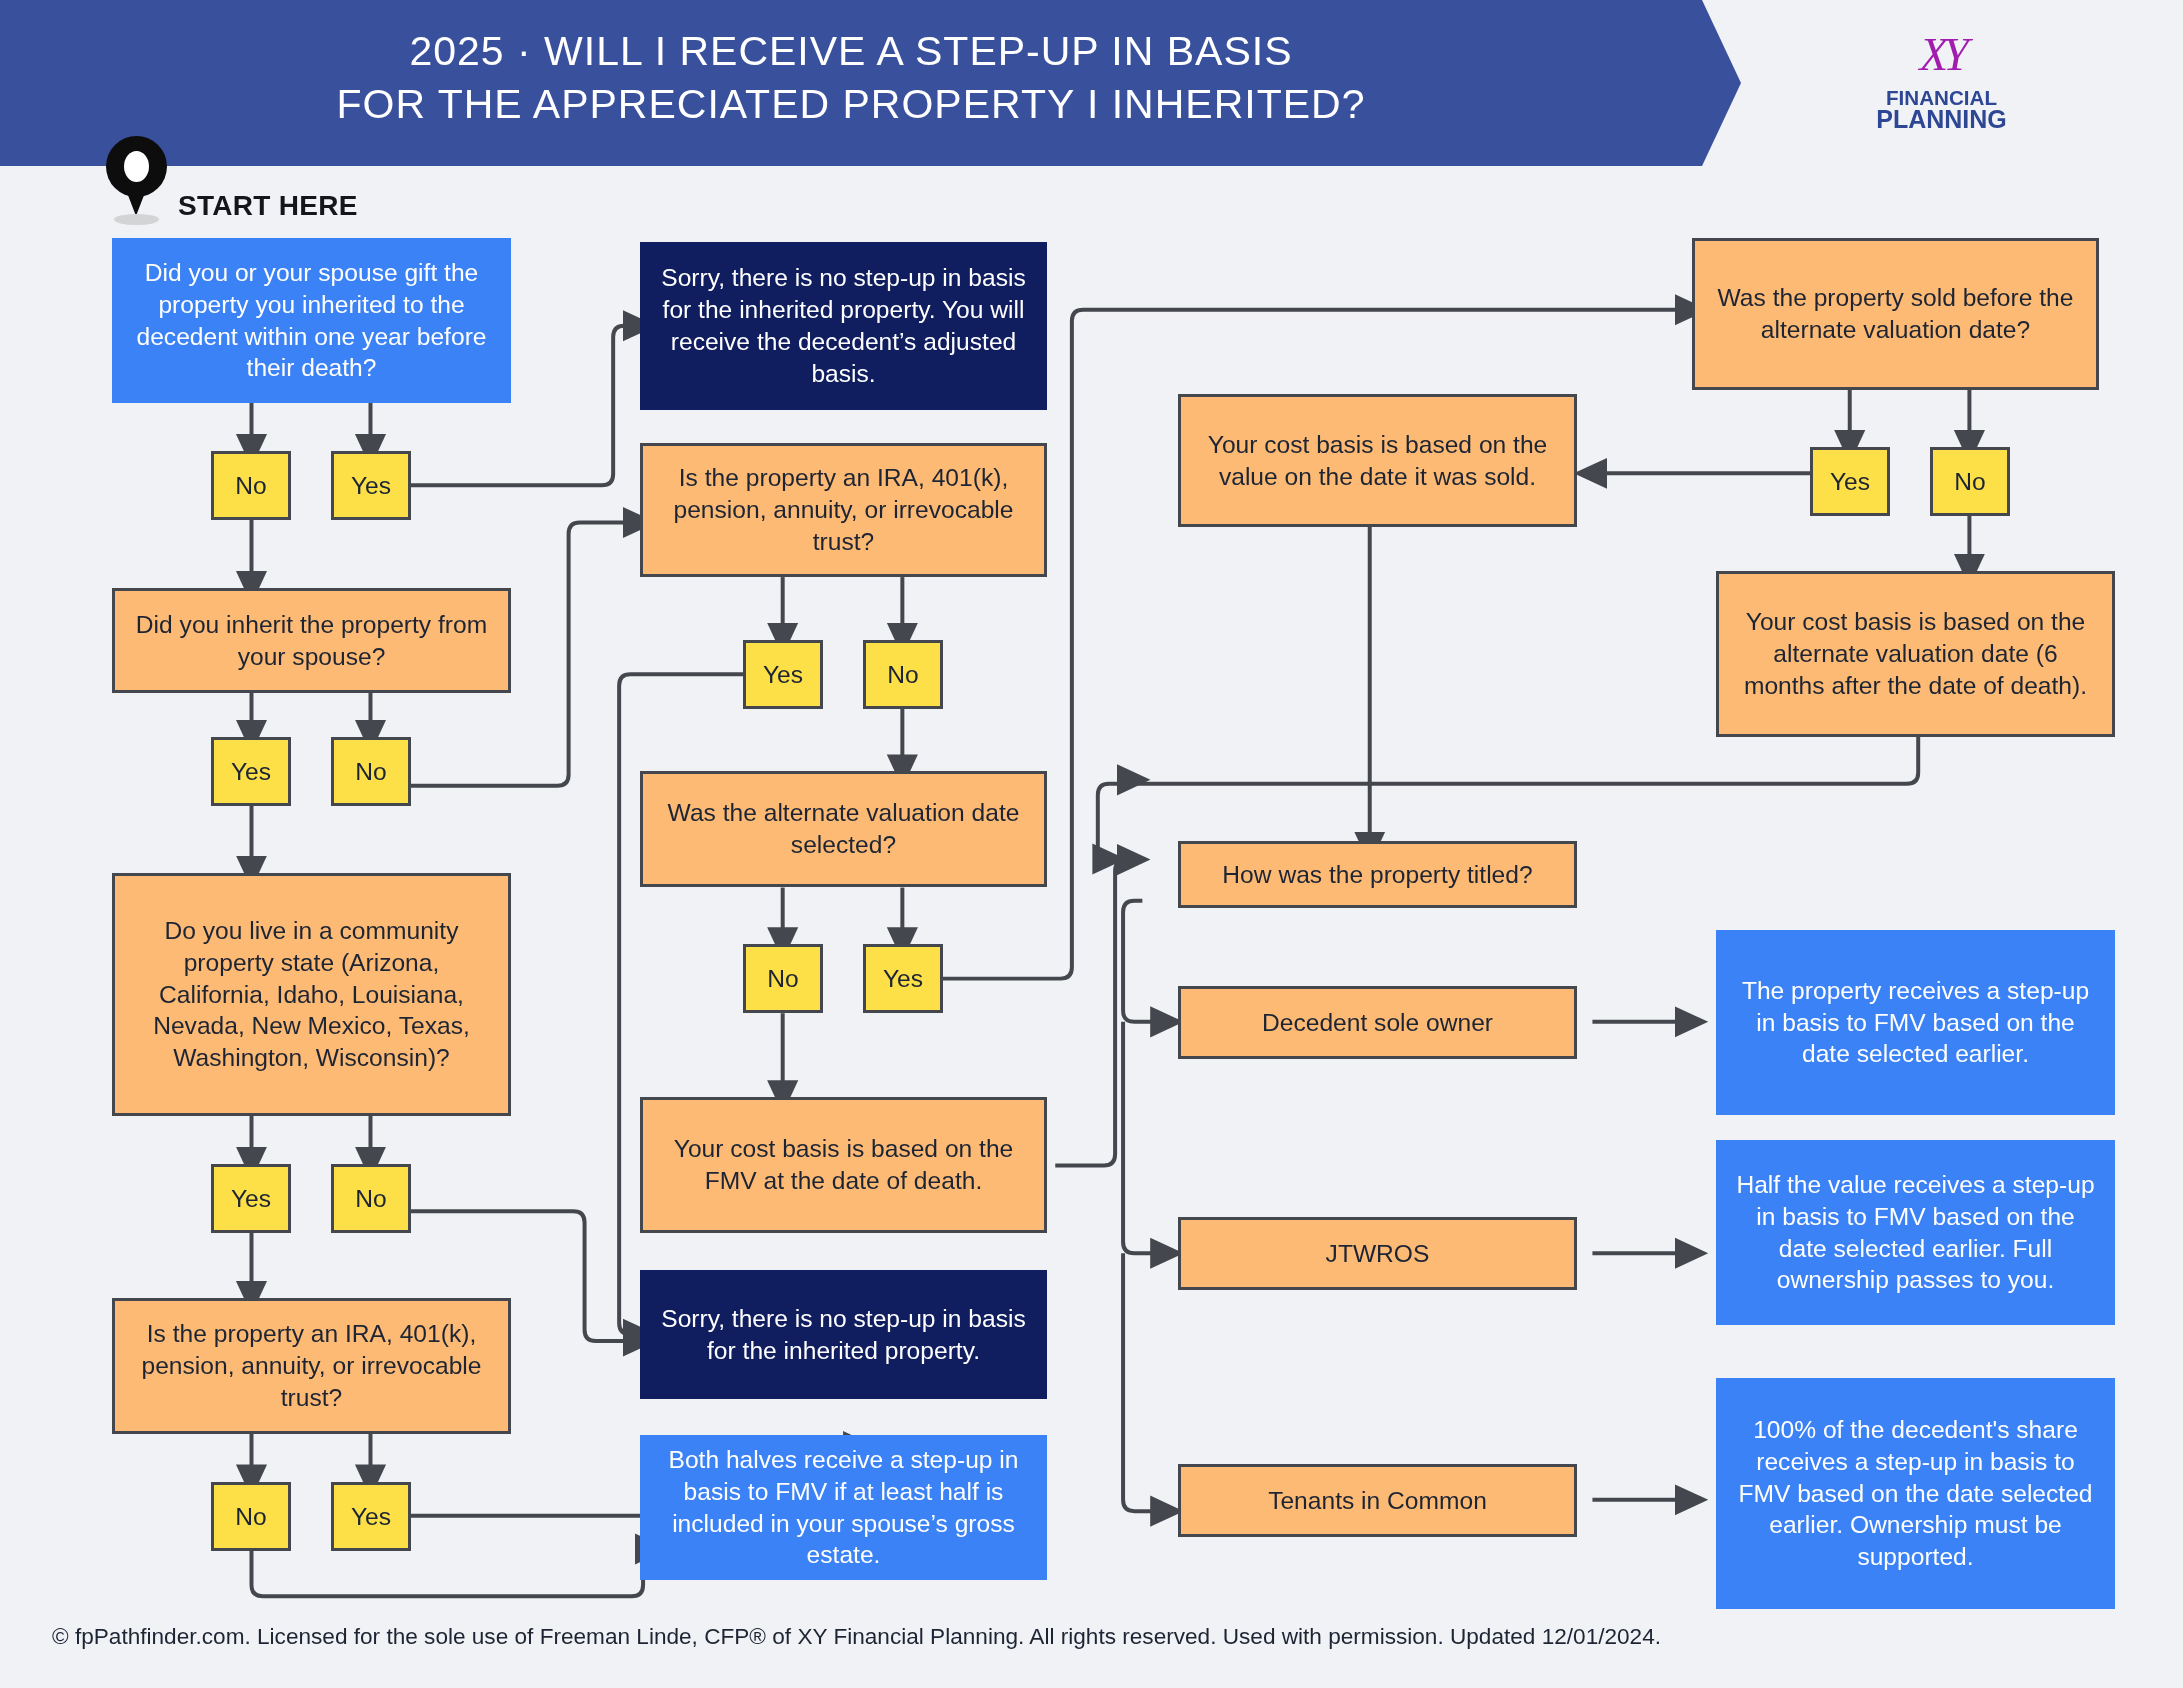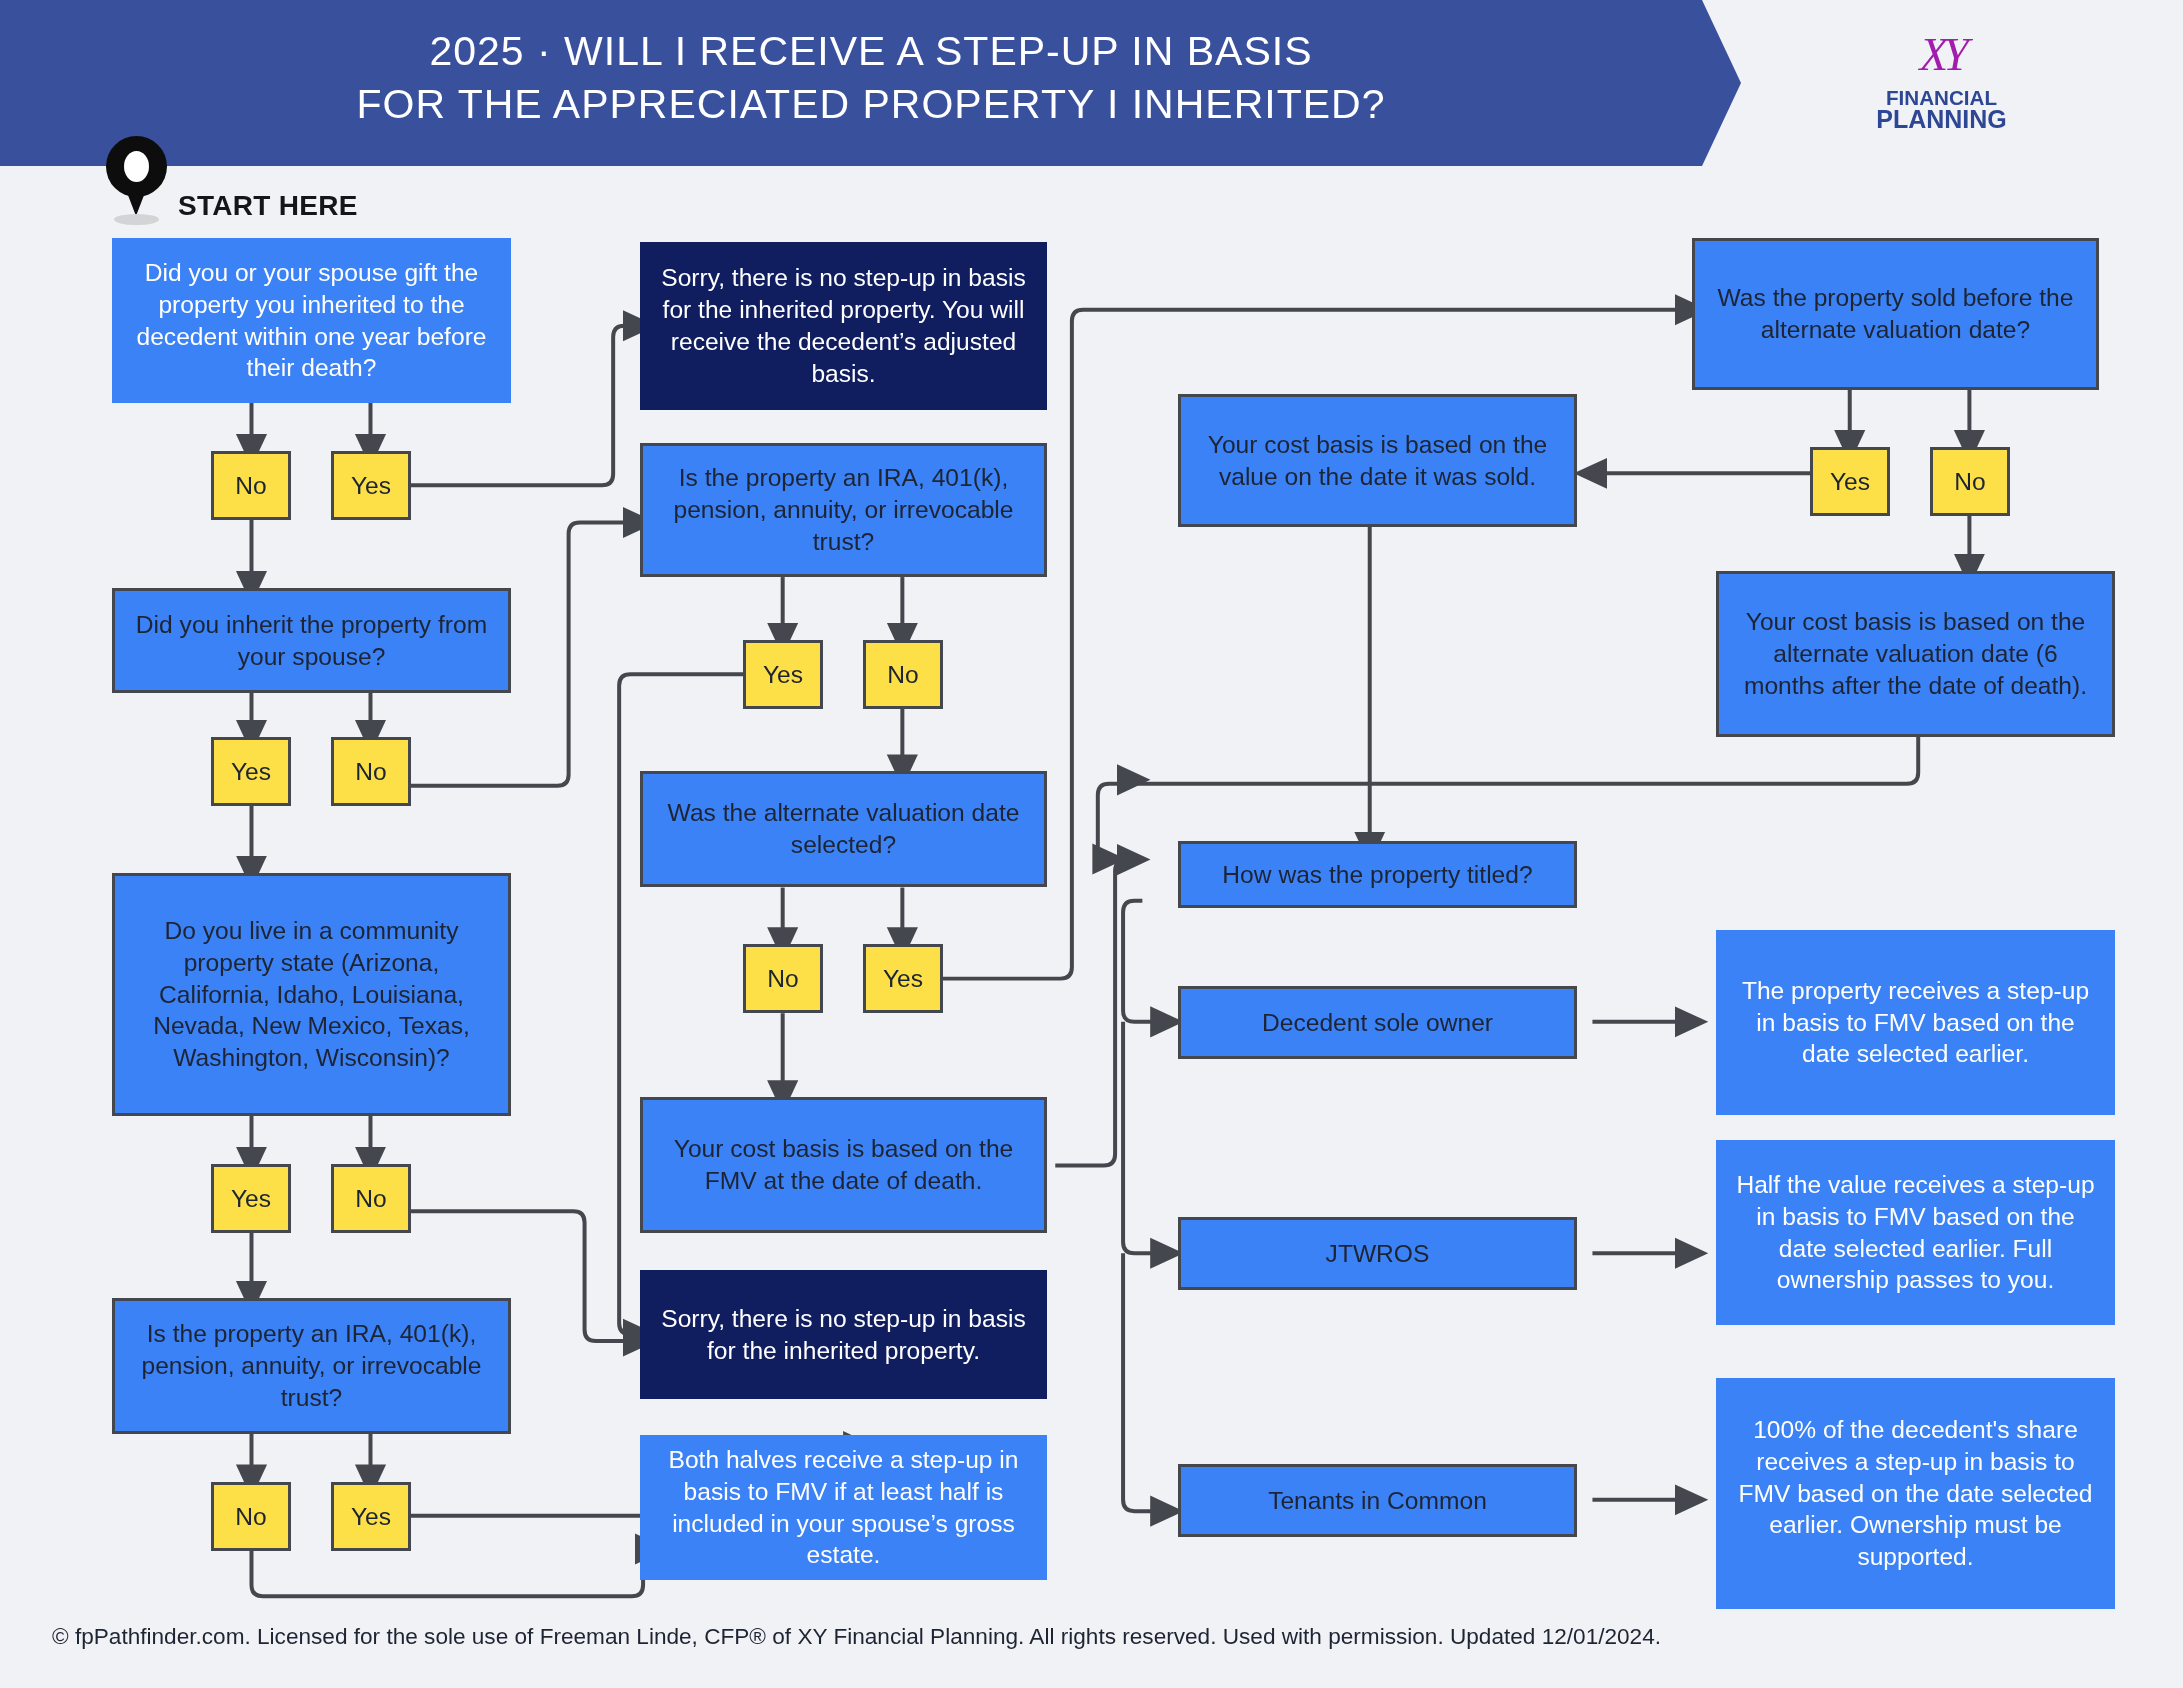--- a/index.html
+++ b/index.html
@@ -5,21 +5,21 @@
   html,body{margin:0;padding:0;background:#fff;}
   body{font-family:"Liberation Sans",sans-serif;}
   #page{position:relative;width:2183px;height:1688px;background:#f1f2f5;overflow:hidden;}
 
   
   #header{position:absolute;left:0;top:0;width:1702px;height:166px;background:#39509d;}
   #header-arrow{position:absolute;left:1702px;top:0;width:0;height:0;
       border-top:83px solid transparent;border-bottom:83px solid transparent;border-left:39px solid #39509d;}
   #title{position:absolute;left:0;top:25px;width:1702px;text-align:center;color:#fff;
      font-size:41px;line-height:53px;letter-spacing:1px;font-weight:400;
-     font-family:"Liberation Sans Narrow","Liberation Sans",sans-serif;padding-left:20px;}
+     font-family:"Liberation Sans Narrow","Liberation Sans",sans-serif;}
   #title .ln{display:block;white-space:nowrap;}
 
   #logo{position:absolute;left:1855px;top:20px;width:173px;height:126px;text-align:center;}
   #logo-mark{font-family:"Liberation Serif",serif;font-style:italic;font-size:47px;color:#a21caf;
       line-height:69px;letter-spacing:-5.3px;}
   #logo-l1,#logo-l2{font-family:"Liberation Sans",sans-serif;font-weight:bold;color:#2e4795;
       letter-spacing:0px;line-height:0.92;}
   #logo-l1{font-size:20.6px;}
   #logo-l2{font-size:25px;}
 
@@ -31,21 +31,21 @@
   #pin .hole{position:absolute;left:18px;top:15.3px;width:25px;height:31px;border-radius:50%;background:#fff;}
   #pin .shadow{position:absolute;left:8px;top:78px;width:45px;height:11.3px;border-radius:50%;background:#d3d4d6;}
   #start-label{position:absolute;left:178px;top:180px;font-size:28px;font-weight:bold;color:#15161c;letter-spacing:0.3px;margin-top:10px;}
 
   
   #wires{position:absolute;left:0;top:0;width:2183px;height:1688px;}
 
   
   .node{position:absolute;box-sizing:border-box;display:flex;align-items:center;justify-content:center;
      text-align:center;padding:6.7px 14.6px;line-height:1.30;}
-  .q{background:#3b82f6;border:3.3px solid #44474d;color:#1d2433;font-size:24.6px;}
+  .q{background:#fdba74;border:3.3px solid #44474d;color:#1d2433;font-size:24.6px;}
   .blue{background:#3b82f6;color:#fff;font-size:24.6px;}
   .navy{background:#101e5f;color:#fff;font-size:24.6px;}
   .yn{background:#fde047;border:3.3px solid #44474d;color:#1d2433;font-size:24.6px;
       display:flex;align-items:center;justify-content:center;padding:0;}
 
   #footer{position:absolute;left:52px;top:1624px;font-size:22.6px;color:#1d2433;white-space:nowrap;}
 </style>
 </head>
 <body>
 

